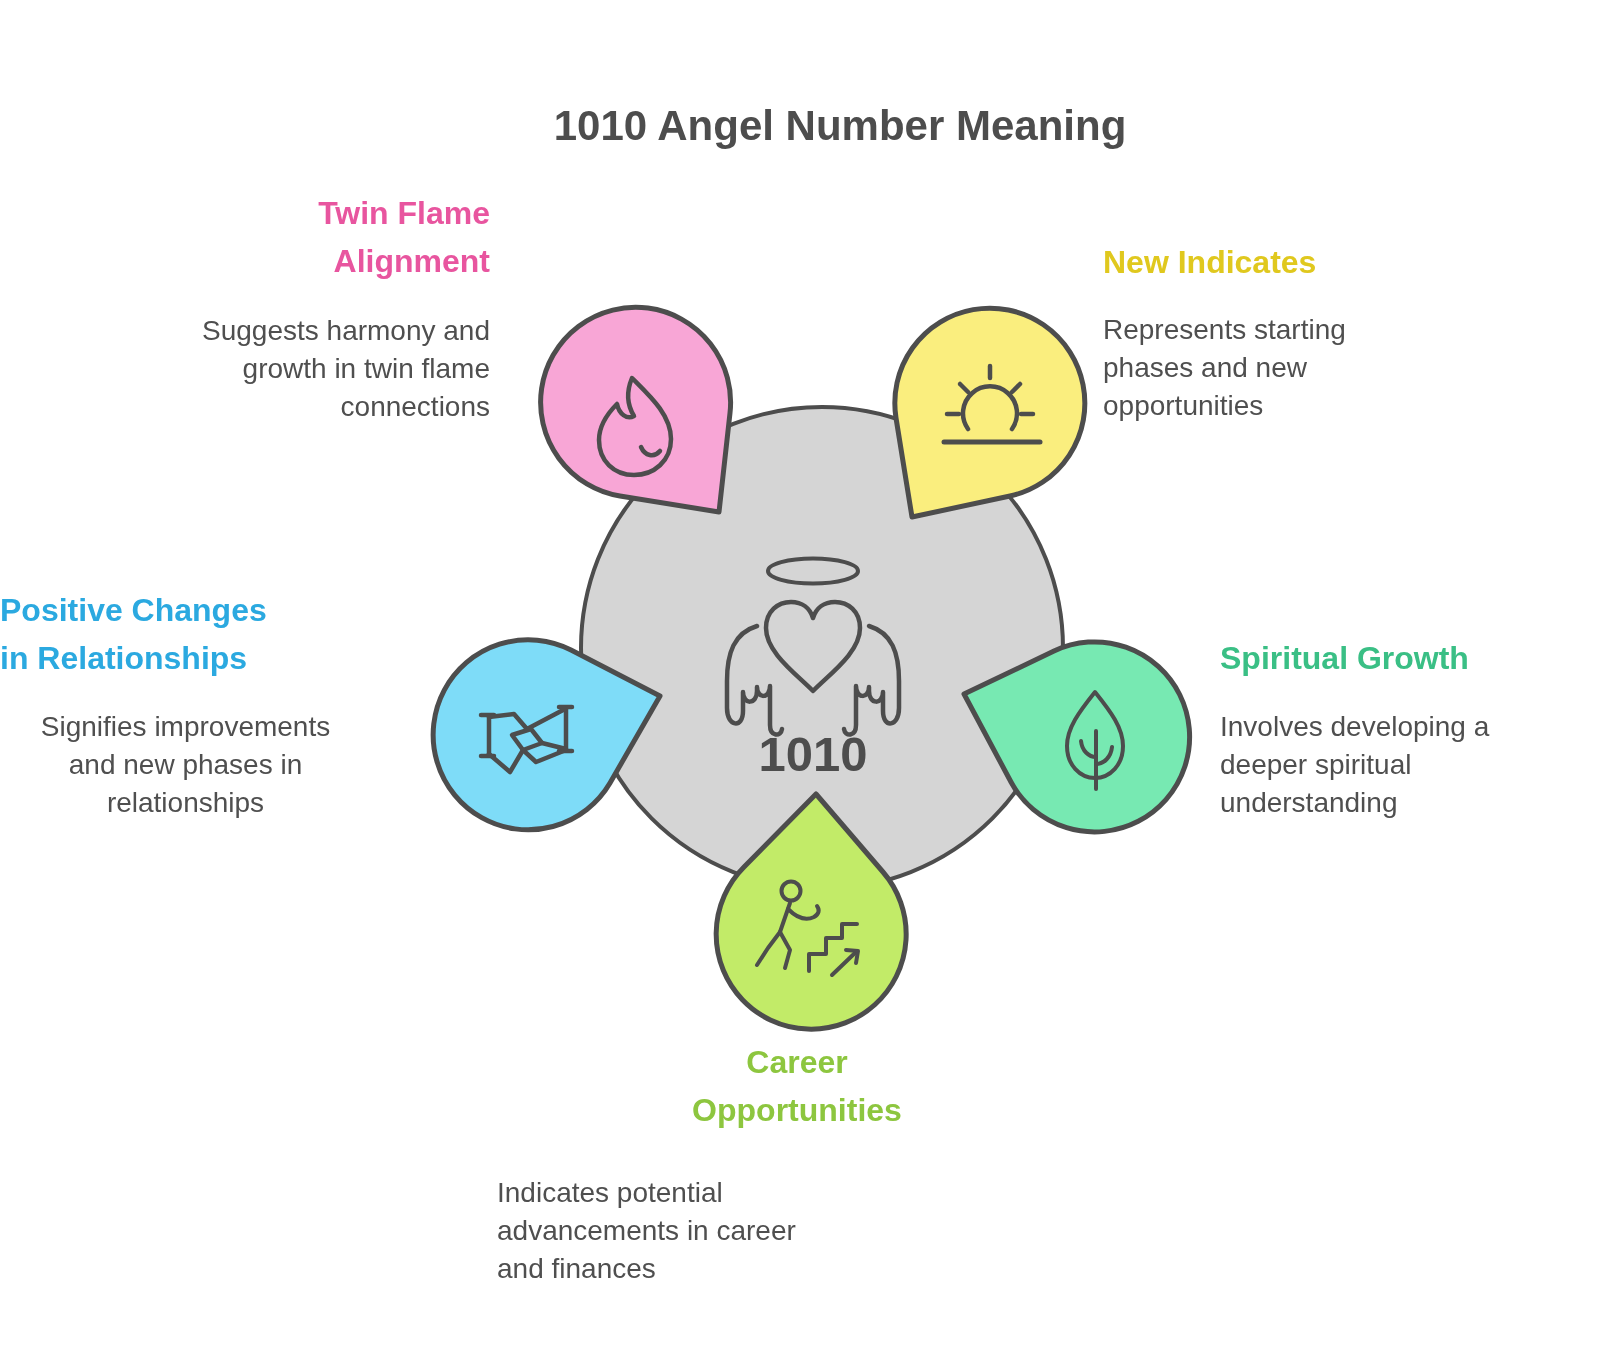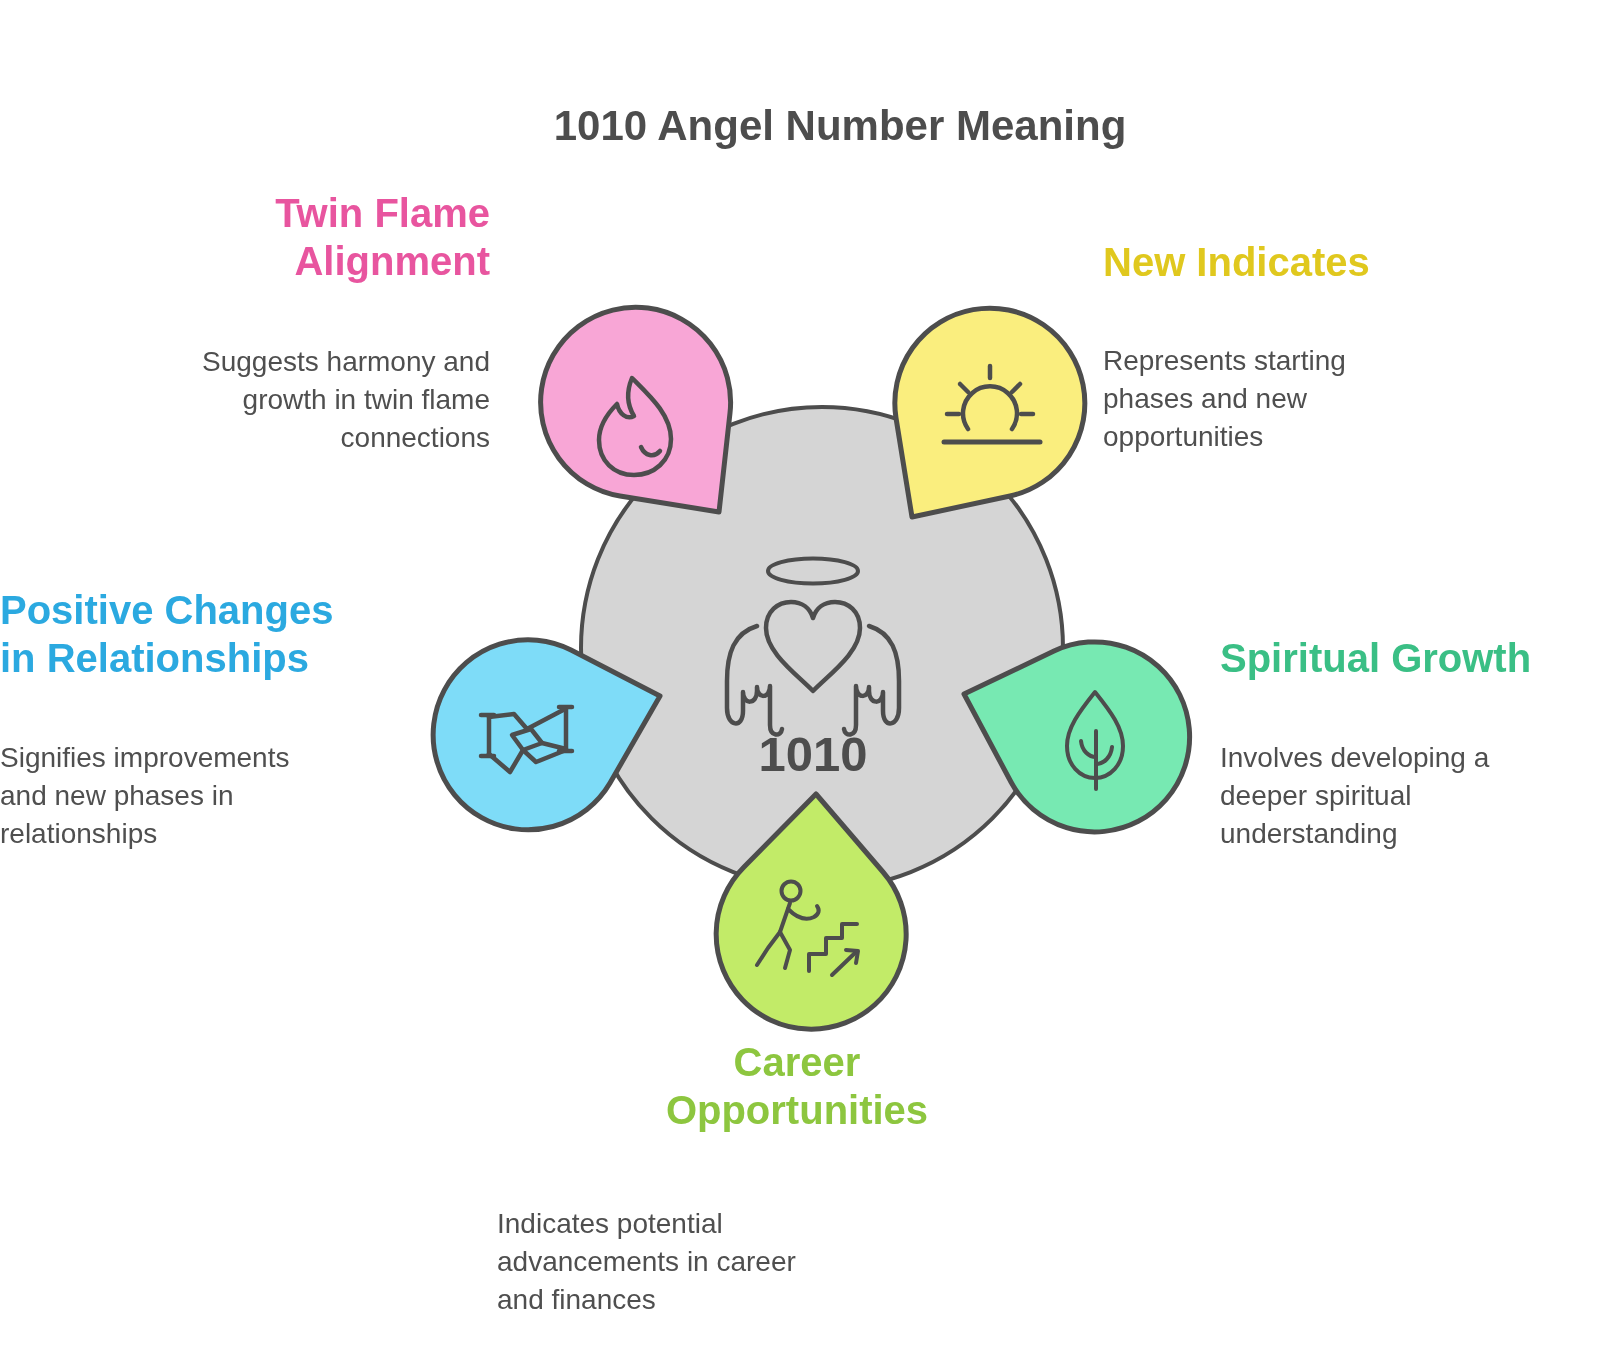--- a/index.html
+++ b/index.html
@@ -9,33 +9,33 @@
     background:#ffffff;
     font-family:"Liberation Sans","DejaVu Sans",sans-serif;
     overflow:hidden;
   }
   #diagram-svg{position:absolute;left:0;top:0;}
   .title{
     position:absolute;left:240px;top:102px;width:1200px;
     text-align:center;font-size:42px;font-weight:bold;color:#4D4D4D;
   }
   .heading{
-    position:absolute;font-size:40px;font-weight:bold;line-height:48px;
+    position:absolute;font-size:32px;font-weight:bold;line-height:48px;
     white-space:pre-line;
   }
   .body-text{
     position:absolute;font-size:28px;font-weight:400;line-height:38px;
-    color:#4F4F4F;white-space:pre-line;margin-top:31px;
+    color:#4F4F4F;white-space:pre-line;
   }
   .h-twin{left:40px;top:189px;width:450px;text-align:right;color:#E8559F;}
   .b-twin{left:40px;top:312px;width:450px;text-align:right;}
   .h-new{left:1103px;top:238px;width:470px;text-align:left;color:#E0C81E;}
   .b-new{left:1103px;top:311px;width:420px;text-align:left;}
   .h-pos{left:0px;top:586px;width:371px;color:#2BA9E0;}
-  .b-pos{left:0px;top:708px;width:371px;text-align:left;}
+  .b-pos{left:0px;top:708px;width:371px;text-align:center;}
   .h-spi{left:1220px;top:634px;width:390px;text-align:left;color:#3ABF85;}
   .b-spi{left:1220px;top:708px;width:360px;text-align:left;}
   .h-car{left:497px;top:1026px;width:600px;text-align:center;color:#8DC63F;margin-top:12px;}
   .b-car{left:497px;top:1174px;width:600px;text-align:left;}
   .stroke{fill:none;stroke:#4D4D4D;stroke-linecap:round;stroke-linejoin:round;}
   .petal{stroke:#4D4D4D;stroke-width:5;stroke-linejoin:round;}
   .num-1010{
     font-family:"Liberation Sans","DejaVu Sans",sans-serif;
     font-size:49px;font-weight:bold;fill:#4D4D4D;
   }

